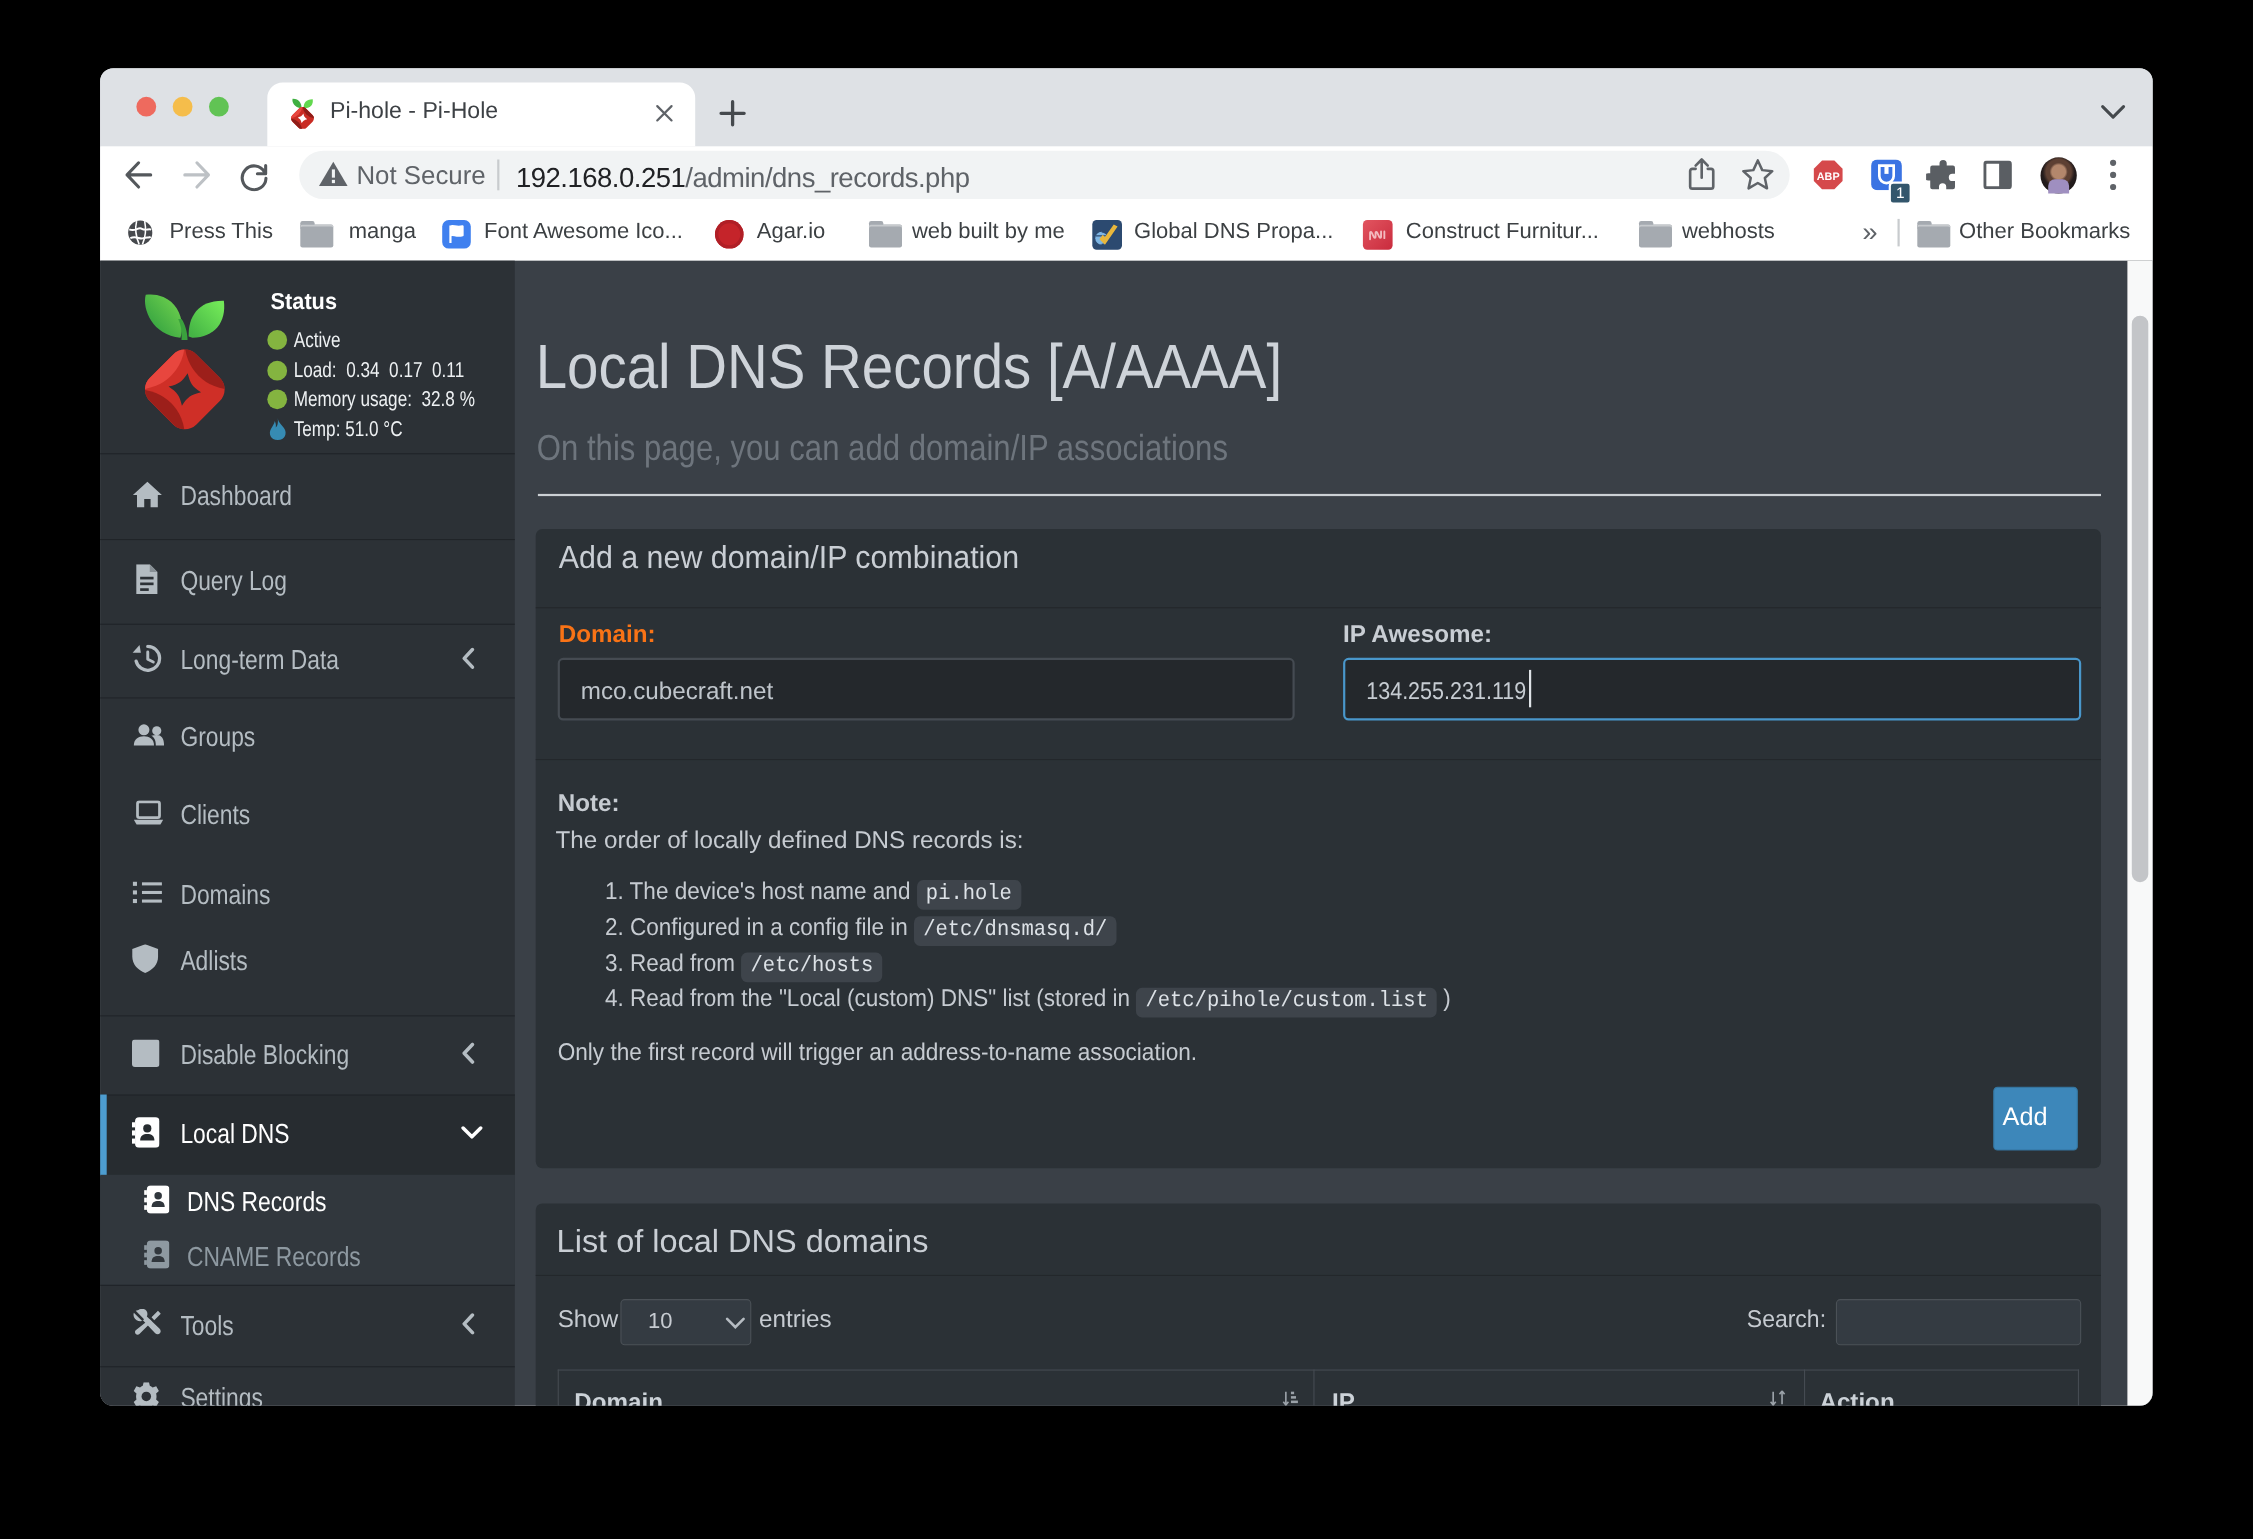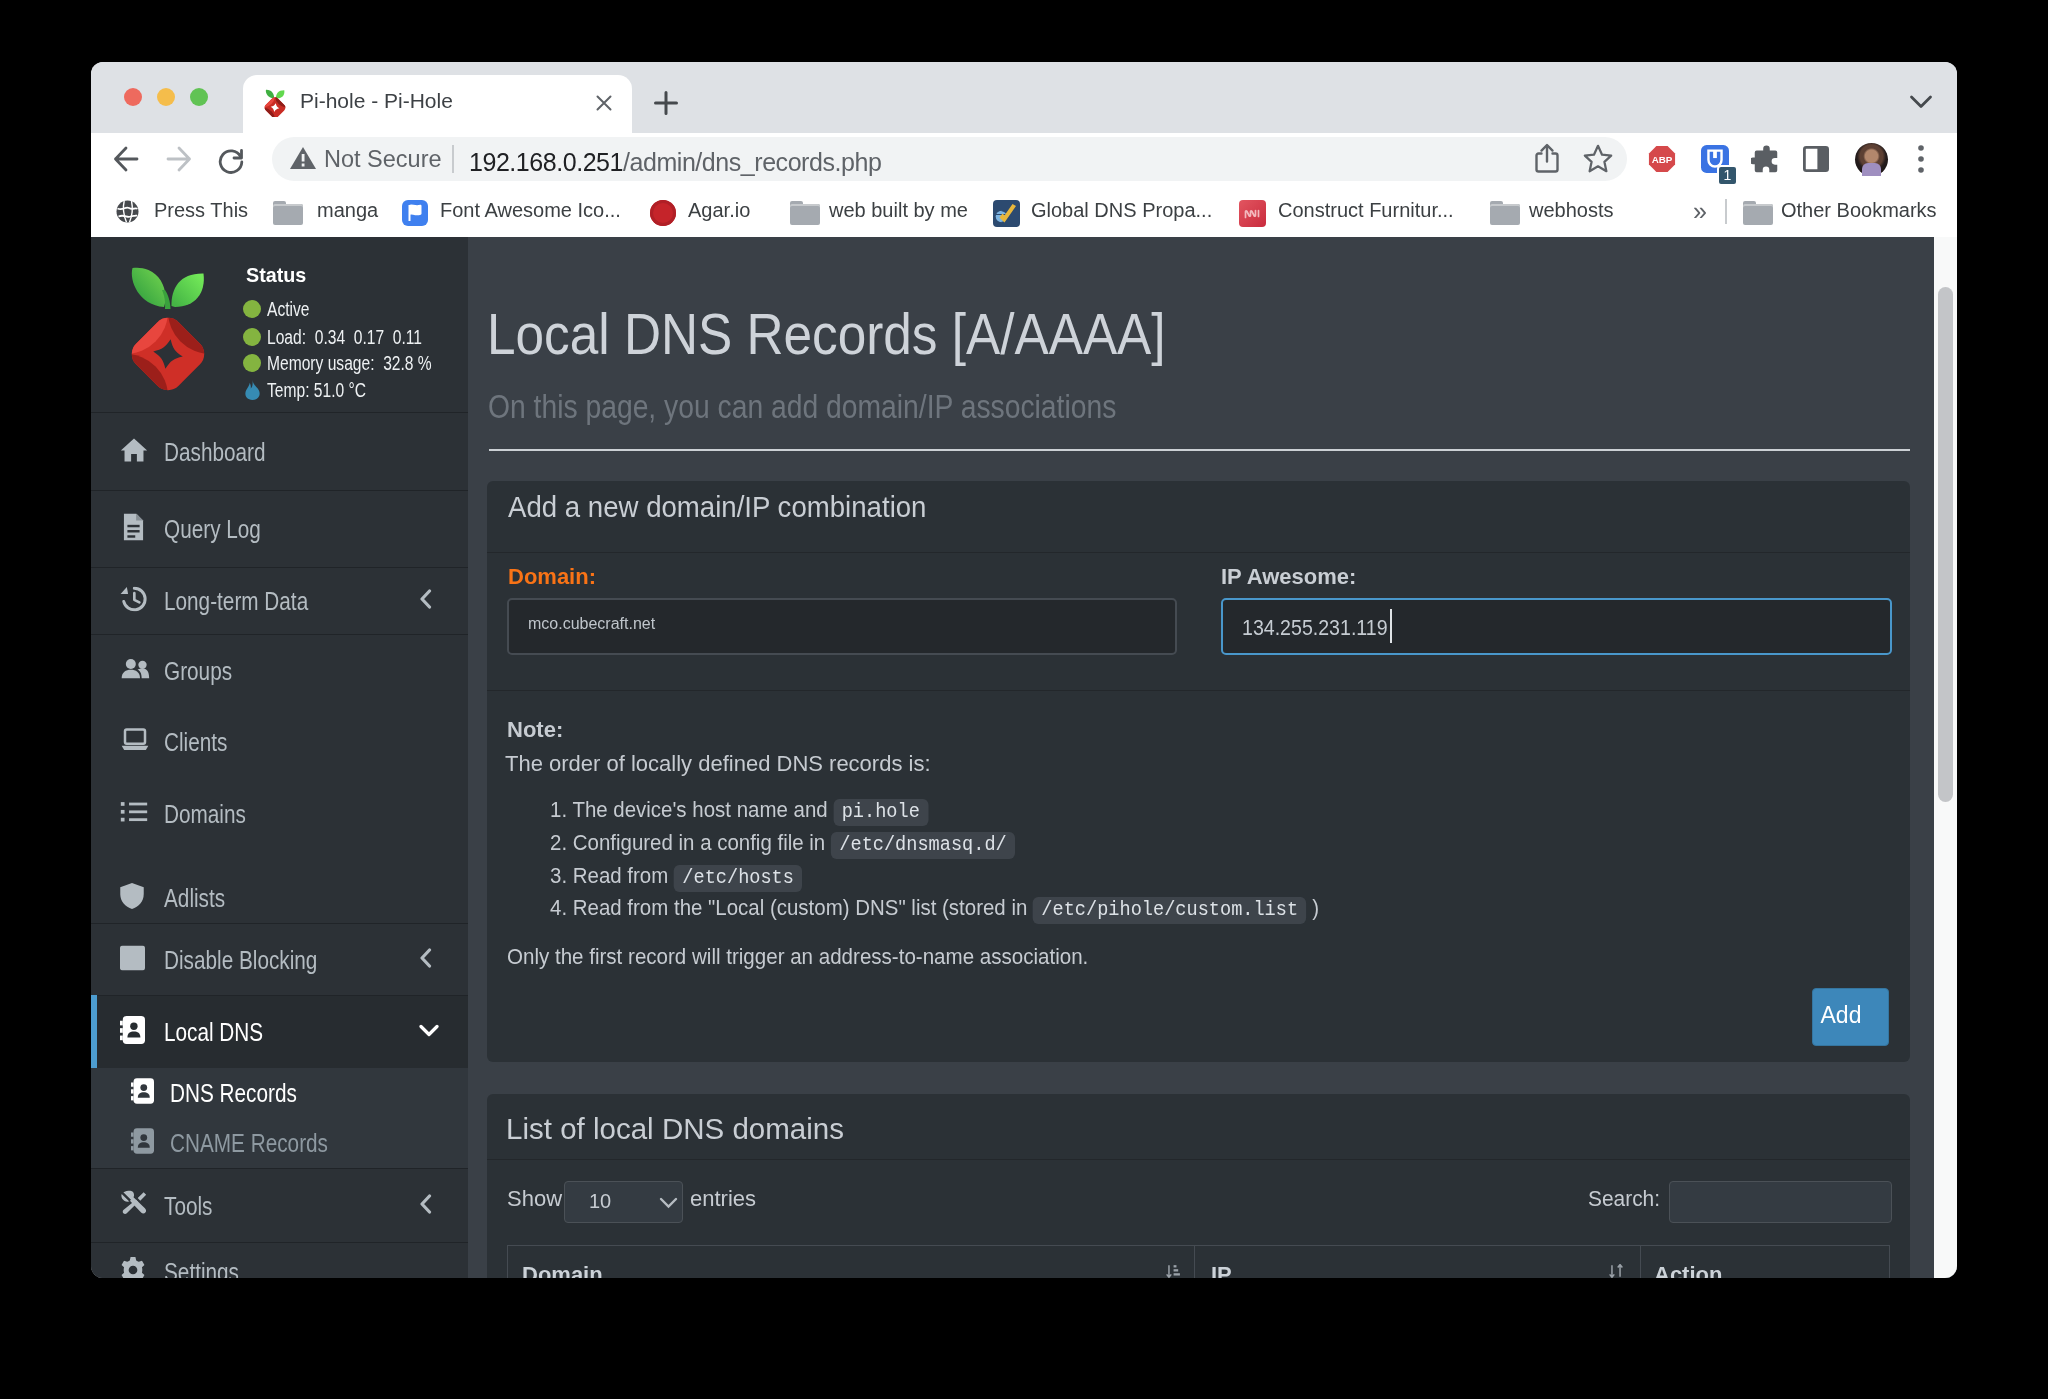--- a/index.html
+++ b/index.html
@@ -244,21 +244,21 @@
       <span class="ic"><svg width="28" height="22" viewBox="0 0 34 26">
             <rect x="1" y="1" width="4.5" height="4.5" fill="#b4bcc2"></rect>
             <rect x="1" y="10.5" width="4.5" height="4.5" fill="#b4bcc2"></rect>
             <rect x="1" y="20" width="4.5" height="4.5" fill="#b4bcc2"></rect>
             <rect x="11" y="1.6" width="22" height="3.4" fill="#b4bcc2"></rect>
             <rect x="11" y="11.1" width="22" height="3.4" fill="#b4bcc2"></rect>
             <rect x="11" y="20.6" width="22" height="3.4" fill="#b4bcc2"></rect>
           </svg></span>
       <span class="lb">Domains</span>
     </div>
-    <div class="mrow" style="top:624px;height:73px;">
+    <div class="mrow" style="top:600px;height:73px;">
       <span class="ic"><svg width="24" height="26" viewBox="0 0 28 31">
             <path d="M14 0 L28 5 V13 C28 22 22 28 14 31 C6 28 0 22 0 13 V5 Z" fill="#b4bcc2"></path>
           </svg></span>
       <span class="lb">Adlists</span>
     </div>
     <div class="mrow sep" style="top:686px;height:72px;">
       <span class="ic"><svg width="25" height="25" viewBox="0 0 28 28">
             <rect x="0" y="0" width="28" height="28" rx="3" fill="#b4bcc2"></rect>
           </svg></span>
       <span class="lb">Disable Blocking</span>
@@ -323,21 +323,21 @@
     </div>
     <div class="txt" style="left:396px;top:64px;font-size:57px;color:#ced3d9;transform:scaleX(0.9);">Local DNS Records [A/AAAA]</div>
     <div class="txt" style="left:397px;top:151px;font-size:33px;color:#6e757d;transform:scaleX(0.857);">On this page, you can add domain/IP associations</div>
     <div class="a" style="left:398px;top:212px;width:1421px;height:2px;background:#cbd0d4;"></div>
     <div class="a" style="left:396px;top:244px;width:1423px;height:581px;background:#2b3136;border-radius:6px;"></div>
     <div class="txt" style="left:417px;top:254px;font-size:29px;color:#c9ced4;transform:scaleX(0.952);">Add a new domain/IP combination</div>
     <div class="a" style="left:396px;top:315px;width:1423px;height:1px;background:#23272b;"></div>
     <div class="txt bold" style="left:417px;top:327px;font-size:22px;color:#f97316;">Domain:</div>
     <div class="txt bold" style="left:1130px;top:327px;font-size:22px;color:#c9ced4;">IP Awesome:</div>
     <div class="a" style="left:416px;top:361px;width:670px;height:57px;background:#24282c;border:2px solid #454b52;border-radius:5px;"></div>
-    <div class="txt" style="left:437px;top:378px;font-size:16px;color:#bfc5cb;">mco.cubecraft.net</div>
+    <div class="txt" style="left:437px;top:378px;font-size:22px;color:#bfc5cb;">mco.cubecraft.net</div>
     <div class="a" style="left:1130px;top:361px;width:671px;height:57px;background:#24282c;border:2px solid #4997cb;border-radius:5px;"></div>
     <div class="txt" style="left:1151px;top:378px;font-size:22px;color:#c6ccd2;transform:scaleX(0.89);">134.255.231.119</div>
     <div class="a" style="left:1299px;top:372px;width:2px;height:34px;background:#dfe3e7;"></div>
     <div class="a" style="left:396px;top:453px;width:1423px;height:1px;background:#23272b;"></div>
     <div class="txt note bold" style="left:416px;top:480px;">Note:</div>
     <div class="txt note" style="left:414px;top:514px;">The order of locally defined DNS records is:</div>
     <div class="txt note" style="left:459px;top:560px;transform:scaleX(0.93);">1. The device's host name and <span class="codebg">pi.hole</span></div>
     <div class="txt note" style="left:459px;top:593px;transform:scaleX(0.93);">2. Configured in a config file in <span class="codebg">/etc/dnsmasq.d/</span></div>
     <div class="txt note" style="left:459px;top:626px;transform:scaleX(0.93);">3. Read from <span class="codebg">/etc/hosts</span></div>
     <div class="txt note" style="left:459px;top:658px;transform:scaleX(0.93);">4. Read from the "Local (custom) DNS" list (stored in <span class="codebg">/etc/pihole/custom.list</span> )</div>

